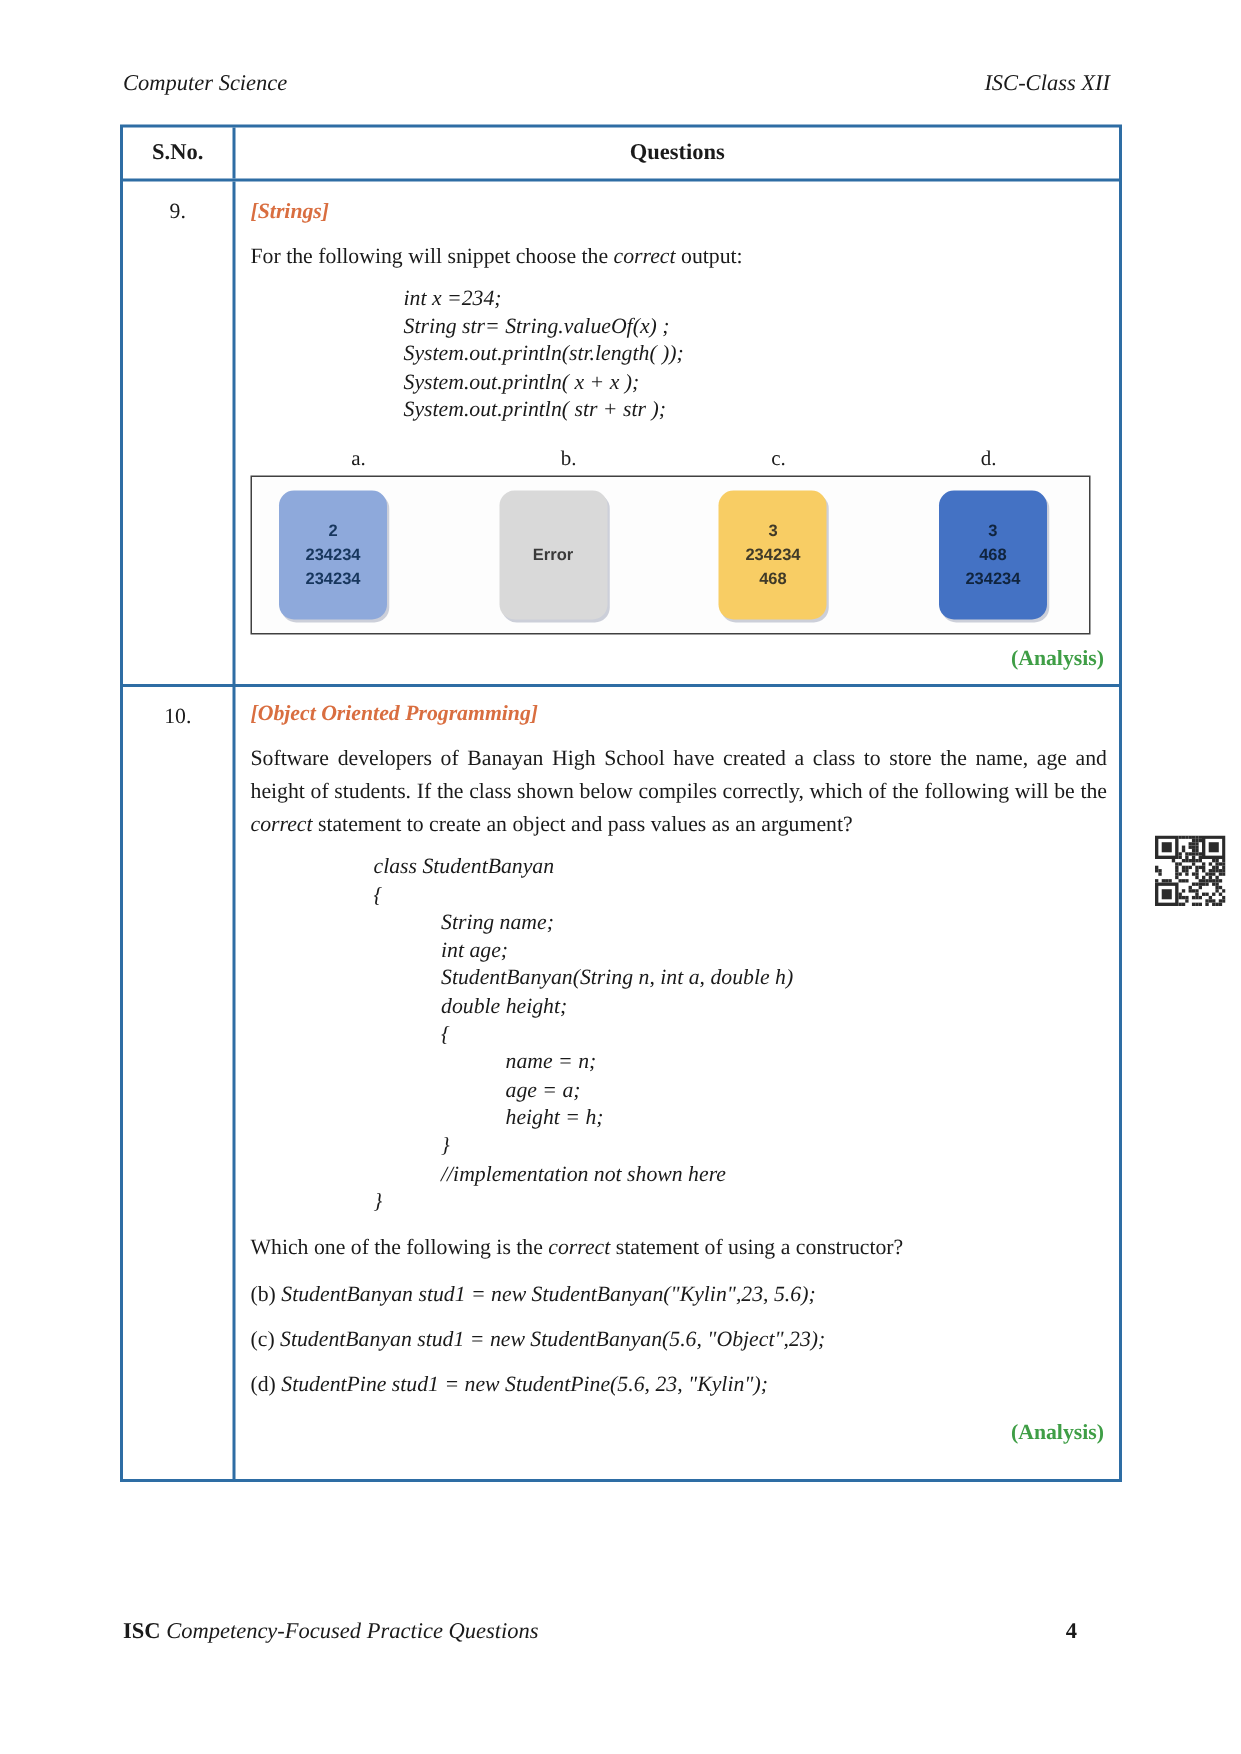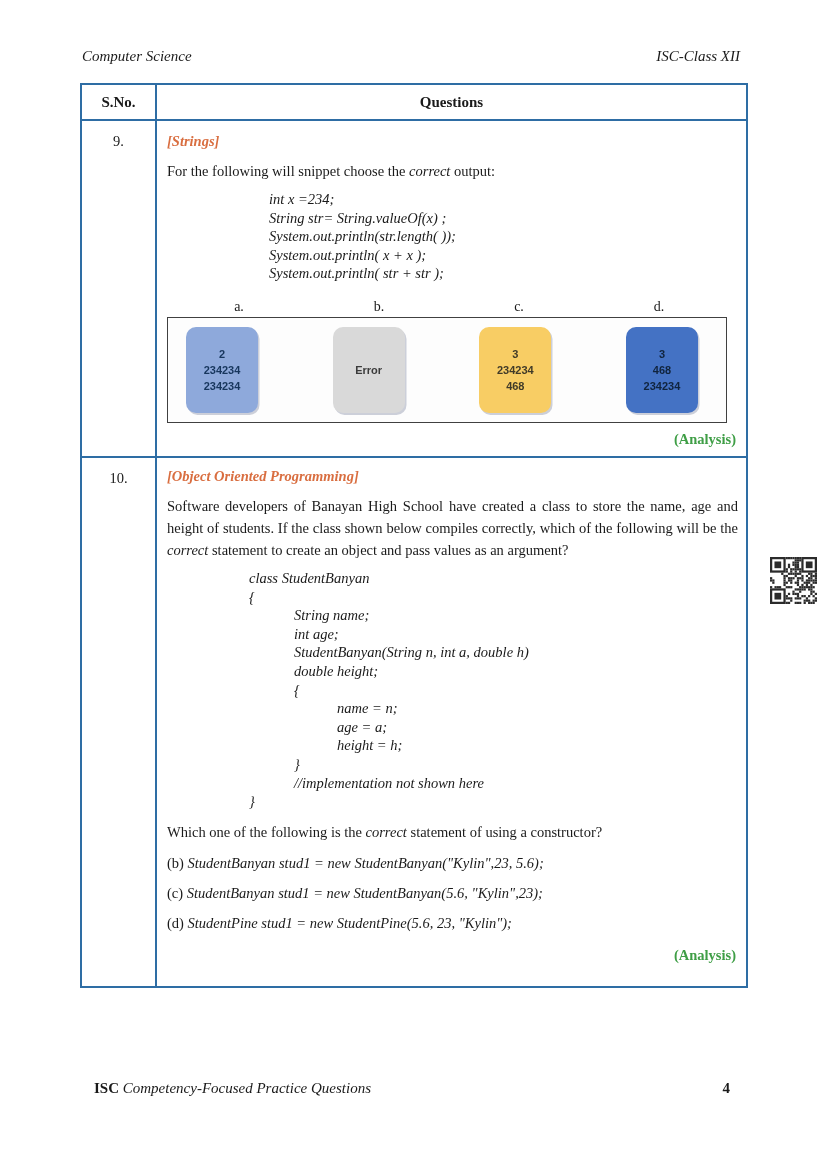--- a/index.html
+++ b/index.html
@@ -39,21 +39,21 @@
   .opt-box{width:72px;height:86px;border-radius:10px;display:flex;flex-direction:column;
            align-items:center;justify-content:center;font-family:"Liberation Sans",sans-serif;
            font-size:11px;font-weight:bold;line-height:16px;
            box-shadow:1.5px 2px 0 rgba(60,70,110,0.25);}
   .analysis{color:#3f9e46;font-weight:bold;text-align:right;margin-top:8px;
             padding-right:2px;font-size:14.5px;}
   
   .mc-option{margin-top:6px;line-height:24px;}
   .mc-option .mc-text{font-style:italic;}
   
-  .doc-footer{position:absolute;top:1080px;left:94px;width:658px;display:flex;
+  .doc-footer{position:absolute;top:1080px;left:82px;width:658px;display:flex;
               justify-content:space-between;font-size:15px;}
   .footer-left b{font-style:normal;font-weight:bold;}
   .footer-left i{font-style:italic;}
   .footer-page{font-weight:bold;padding-right:22px;}
   
   .qr-wrap{position:absolute;top:557px;left:770px;width:47px;height:47px;}
 </style>
 </head>
 <body>
 
@@ -132,21 +132,21 @@
             <div class="ind2">name = n;</div>
             <div class="ind2">age = a;</div>
             <div class="ind2">height = h;</div>
             <div class="ind1">}</div>
             <div class="ind1">//implementation not shown here</div>
             <div class="ind0">}</div>
           </div>
           <div class="para" style="margin-top:10px;"><span>Which one of the following is the </span><span class="em">correct</span><span> statement of using a constructor?</span></div>
           <div style="margin-top:8px;">
             <div class="mc-option"><span>(b)</span> <span class="mc-text">StudentBanyan stud1 = new StudentBanyan("Kylin",23, 5.6);</span></div>
-            <div class="mc-option"><span>(c)</span> <span class="mc-text">StudentBanyan stud1 = new StudentBanyan(5.6, "Kylin",23);</span></div>
+            <div class="mc-option"><span>(c)</span> <span class="mc-text">StudentBanyan stud1 = new StudentBanyan(5.6, "Object",23);</span></div>
             <div class="mc-option"><span>(d)</span> <span class="mc-text">StudentPine stud1 = new StudentPine(5.6, 23, "Kylin");</span></div>
           </div>
           <div class="analysis" style="margin-top: 12px; color: rgb(63, 158, 70);">(Analysis)</div>
         </div>
       </div>
     </div>
 
   </div>
 
   <div class="qr-wrap">

